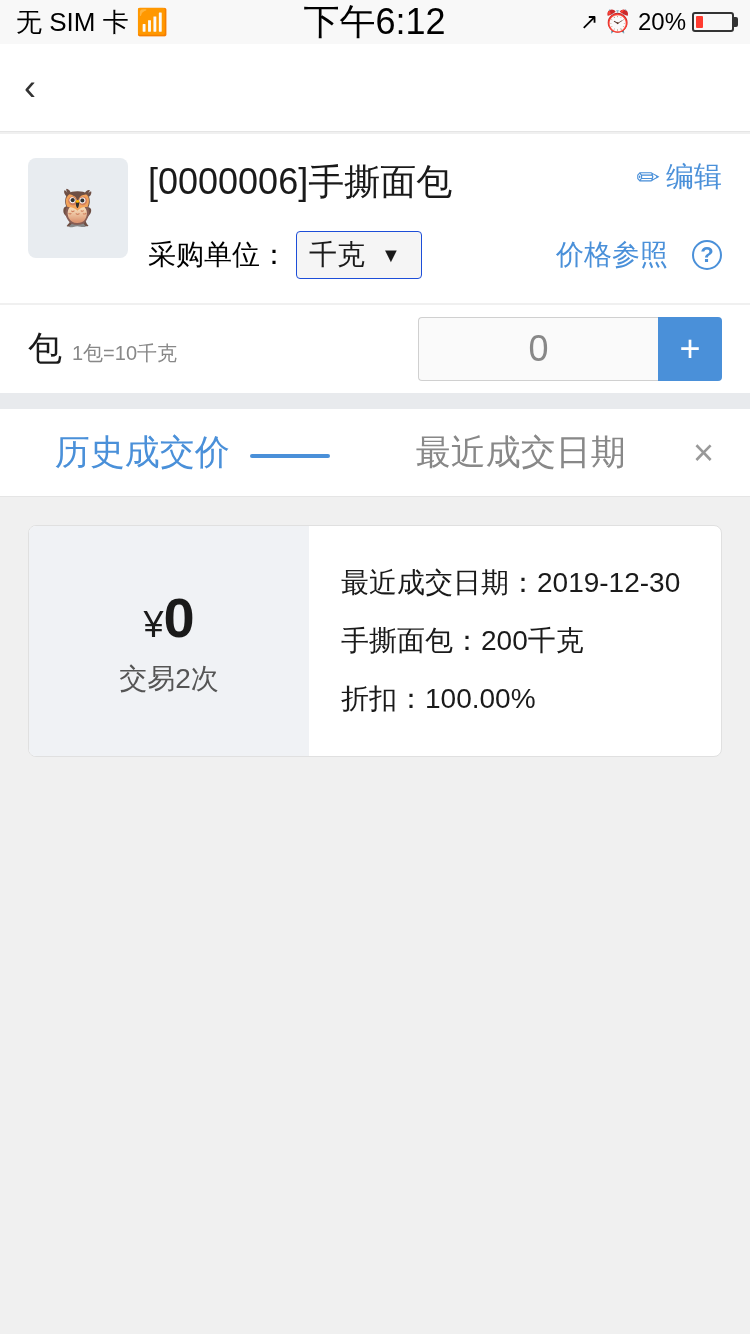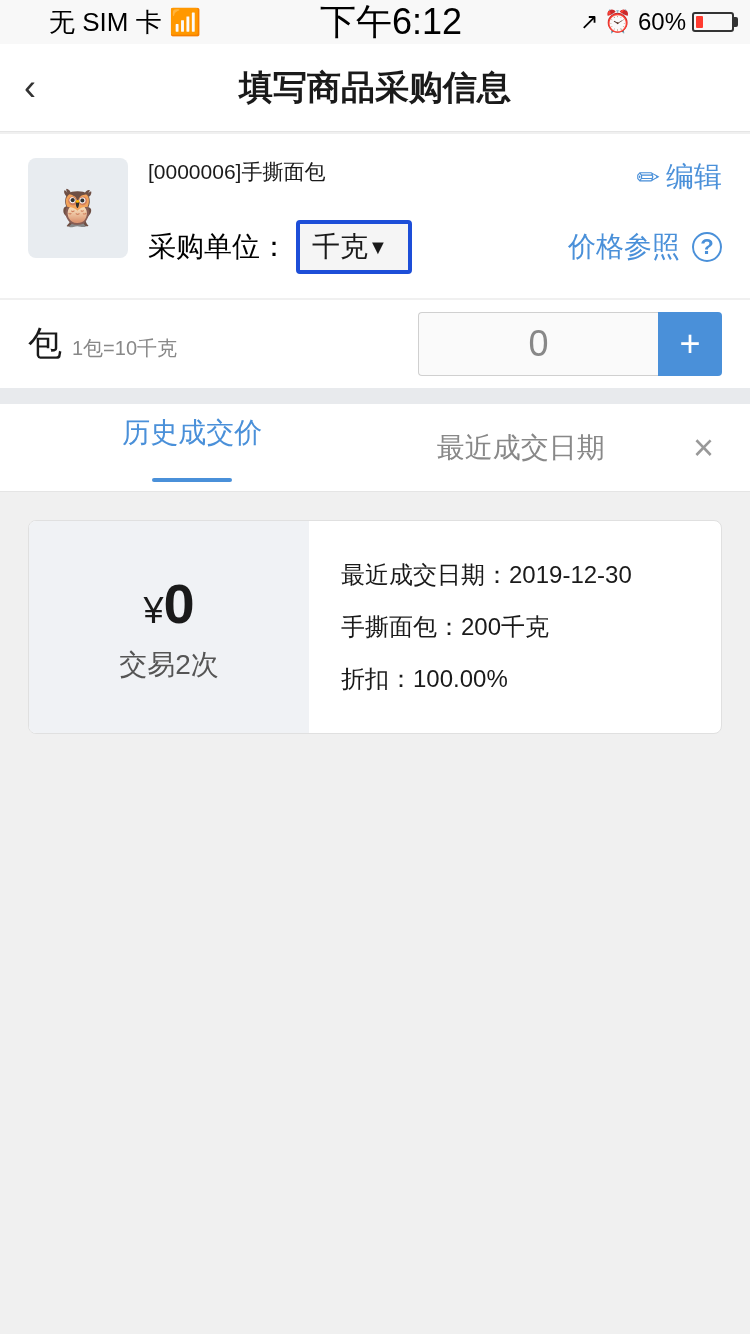--- a/index.html
+++ b/index.html
@@ -16,21 +16,21 @@
     .status-bar {
       height: 44px;
       background: #f8f8f8;
       display: flex;
       align-items: center;
       justify-content: space-between;
       padding: 0 16px;
       font-size: 26px;
       font-weight: 500;
     }
-    .status-left { display: flex; align-items: center; gap: 8px; font-size: 26px; margin-left: 33px; }
+    .status-left { display: flex; align-items: center; gap: 8px; font-size: 26px; }
     .status-center { font-size: 36px; font-weight: 500; }
     .status-right { display: flex; align-items: center; gap: 6px; font-size: 24px; }
     .battery-icon {
       width: 42px; height: 20px;
       border: 2px solid #333;
       border-radius: 3px;
       position: relative;
       display: inline-flex;
       align-items: center;
       padding: 2px;
@@ -104,55 +104,55 @@
     .product-info {
       flex: 1;
     }
     .product-header-row {
       display: flex;
       justify-content: space-between;
       align-items: flex-start;
       margin-bottom: 24px;
     }
     .product-name {
-      font-size: 21px;
+      font-size: 36px;
       color: #1a1a1a;
       font-weight: 500;
     }
     .edit-btn {
       display: flex;
       align-items: center;
       gap: 6px;
       color: #4a90d9;
       font-size: 28px;
       cursor: pointer;
     }
     .unit-row {
       display: flex;
       justify-content: space-between;
       align-items: center;
     }
     .unit-label { font-size: 28px; color: #000000; }
     .unit-select {
-      border: 4px solid #1d4ed8;
+      border: 1px solid #1d4ed8;
       border-radius: 4px;
       padding: 4px 20px 4px 12px;
       font-size: 28px;
       color: #1a1a1a;
       background: #f5f5f5;
       position: relative;
       display: inline-flex;
       align-items: center;
-      gap: 0;
+      gap: 16px;
       cursor: pointer;
     }
     .price-ref {
       display: flex;
       align-items: center;
-      gap: 12px;
+      gap: 24px;
       color: #4a90d9;
       font-size: 28px;
       cursor: pointer;
     }
 
     
     .quantity-row {
       background: #fff;
       margin-top: 2px;
       height: 88px;
@@ -219,26 +219,26 @@
       display: flex;
       align-items: center;
       border-bottom: 1px solid #e5e5e5;
       padding: 0 28px;
       height: 88px;
       position: relative;
     }
     .tab-item {
       flex: 1;
       display: flex;
-      flex-direction: column;
+      flex-direction: row;
       align-items: center;
       justify-content: center;
       height: 100%;
       cursor: pointer;
-      font-size: 28px;
+      font-size: 35px;
       color: #888;
       gap: 20px;
     }
     .tab-item.active { color: #4a90d9; }
     .tab-underline {
       height: 4px;
       width: 80px;
       background: #4a90d9;
       border-radius: 2px;
       margin-top: 6px;
@@ -290,47 +290,46 @@
     }
     .history-right {
       flex: 1;
       padding: 36px 32px;
       display: flex;
       flex-direction: column;
       gap: 16px;
       justify-content: center;
     }
     .history-detail-row {
-      font-size: 24px;
+      font-size: 28px;
       color: #1a1a1a;
       line-height: 1.5;
     }
   </style>
 </head>
 <body>
 
 <div class="status-bar">
   <div class="status-left">
     <span>无 SIM 卡</span>
     <span>📶</span>
   </div>
   <div class="status-center">下午6:12</div>
   <div class="status-right">
     <span style="font-size:22px;">↗</span>
     <span style="font-size:22px;">⏰</span>
-    <span>60%</span>
+    <span>20%</span>
     <span class="battery-icon">
       <span class="battery-fill"></span>
     </span>
   </div>
 </div>
 
 <div class="header">
   <div class="back-btn">‹</div>
-  <div class="header-title">填写商品采购信息</div>
 </div>
 
 <div class="product-card">
   <div class="product-top">
     <div class="product-thumb">
       <span class="product-thumb-inner">🦉</span>
     </div>
     <div class="product-info">
       <div class="product-header-row">
         <div class="product-name">[0000006]手撕面包</div>

